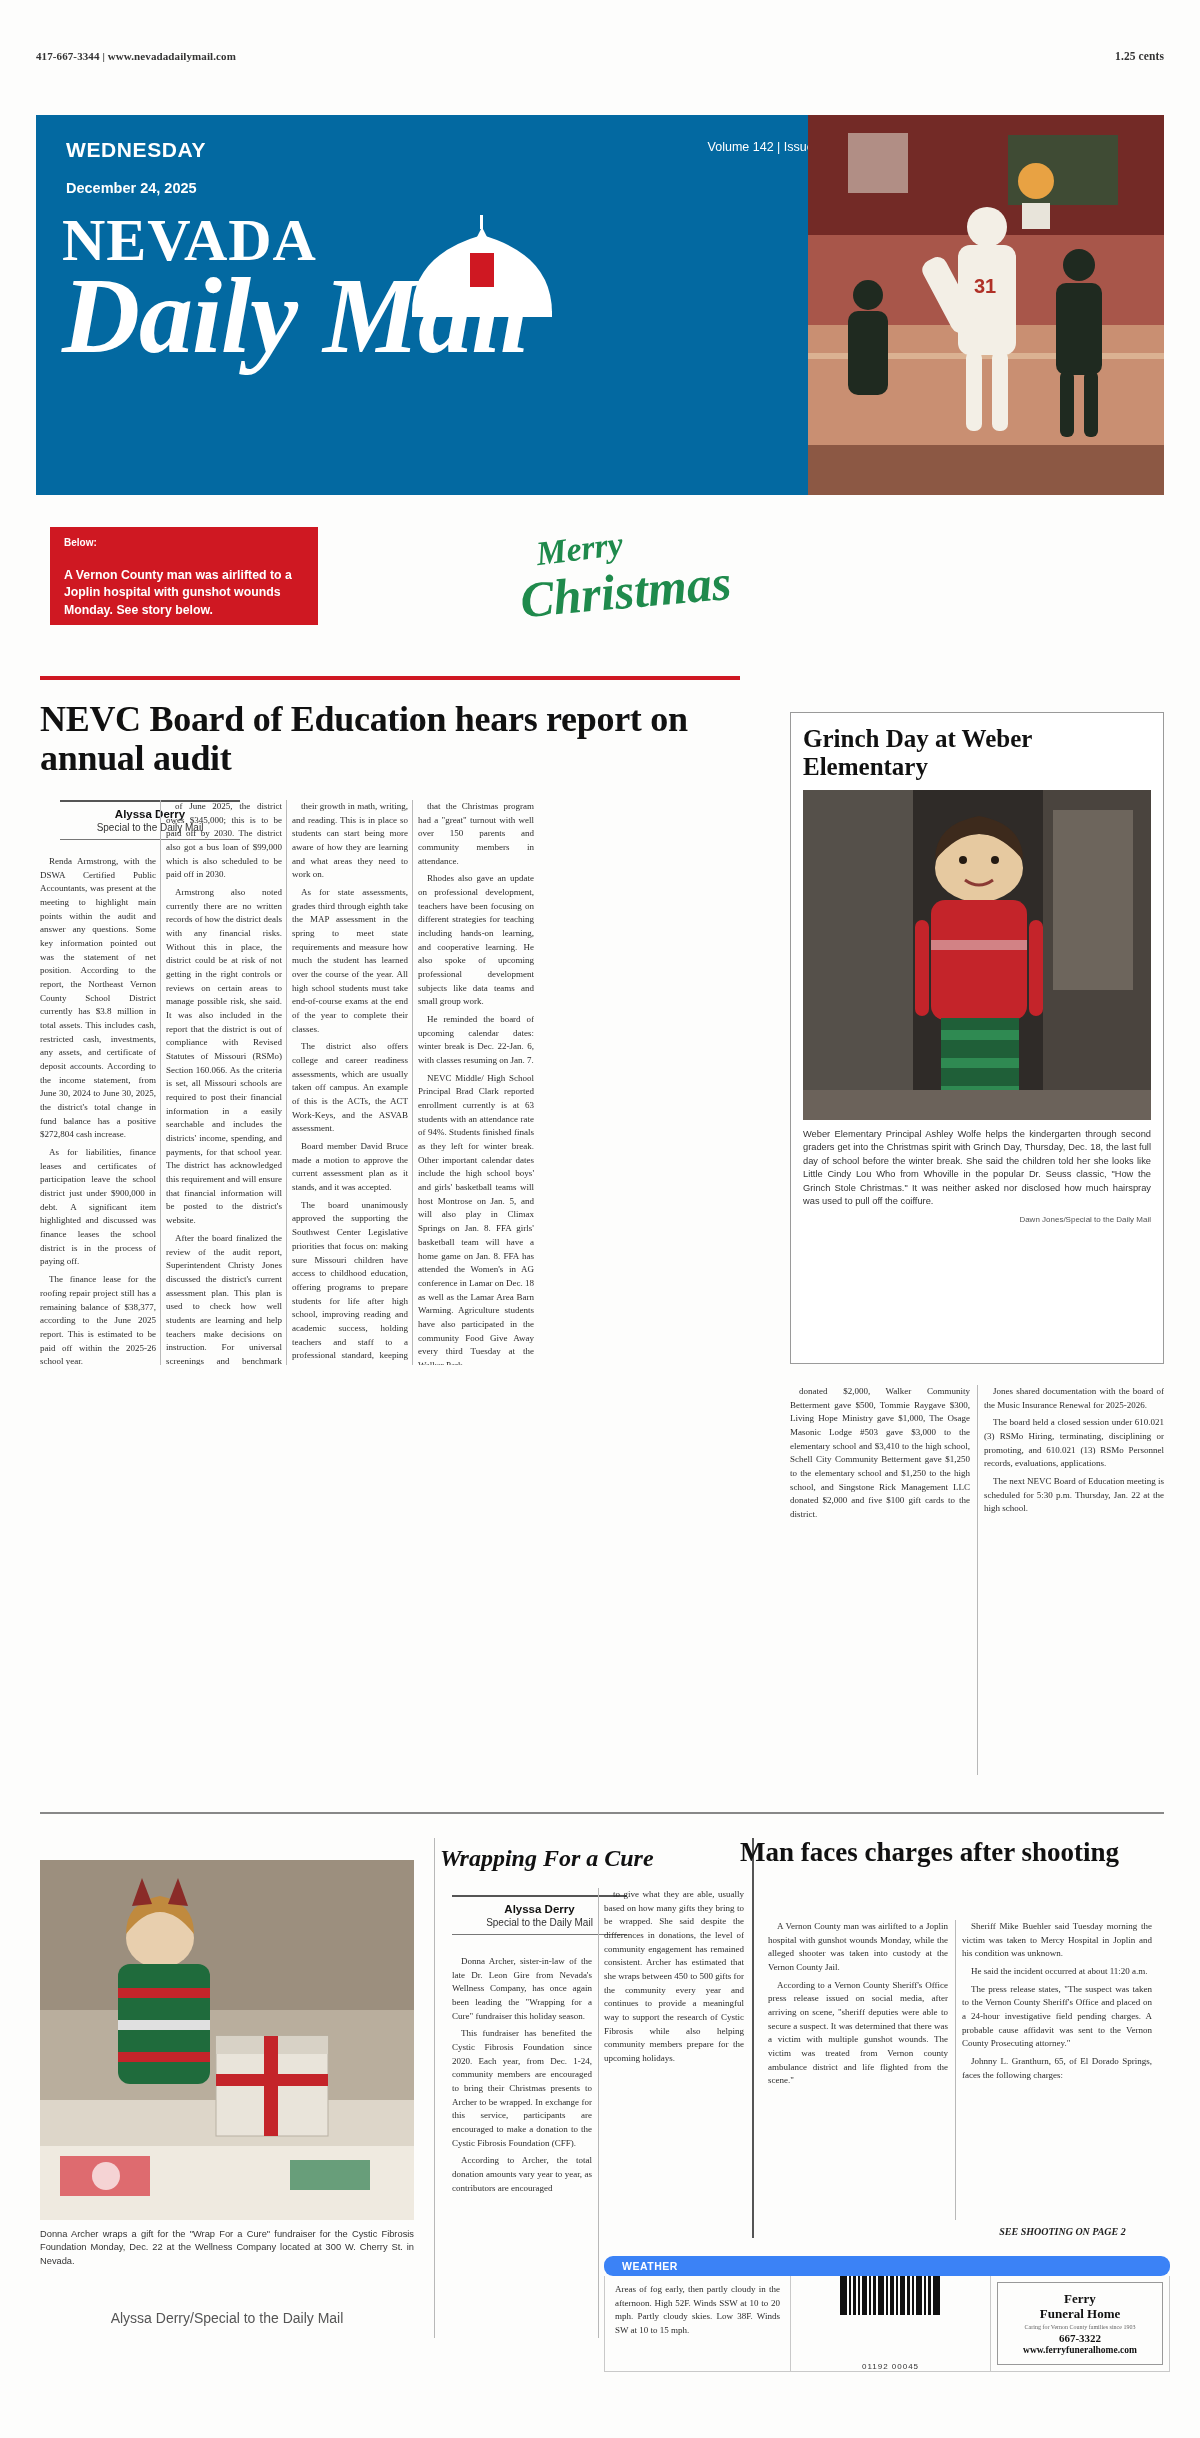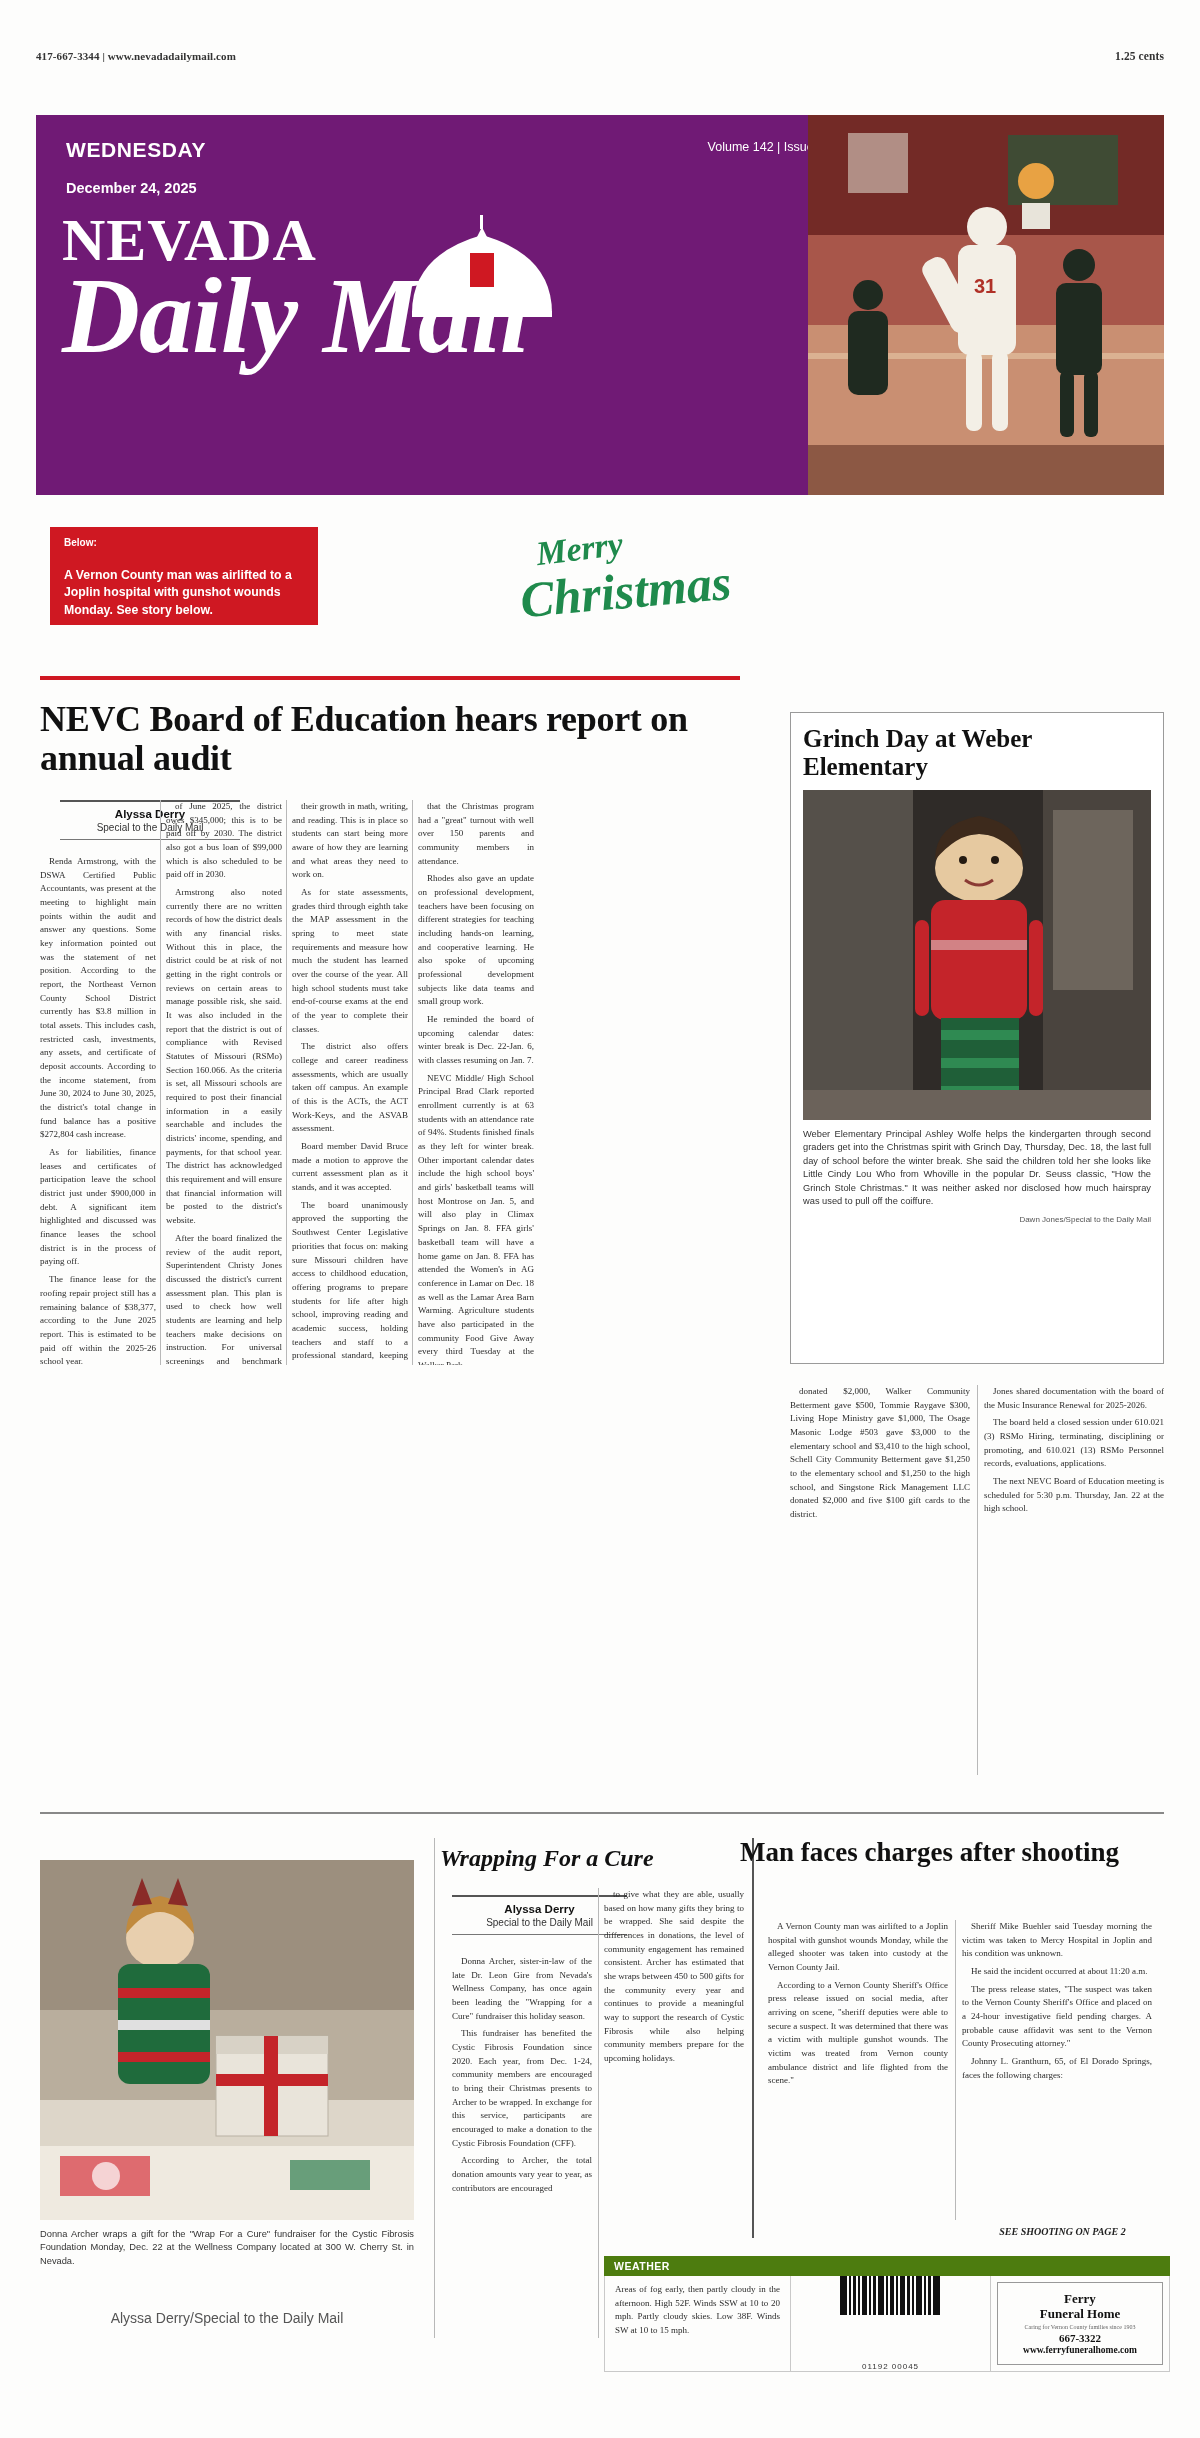--- a/index.html
+++ b/index.html
@@ -25,21 +25,21 @@
     font-family: "Liberation Serif", serif;
     font-size: 11px; font-weight: bold; color: #333;
     letter-spacing: .1px;
   }
   .topbar .price { font-size: 11.5px; }
 
   
   .masthead {
     position: absolute;
     left: 36px; top: 115px; width: 828px; height: 380px;
-    background: #701a75;
+    background: #0369a1;
     overflow: hidden;
   }
   .mast-date {
     position: absolute; left: 30px; top: 24px; color: #fff;
   }
   .mast-day {
     font-family: "Liberation Sans", sans-serif;
     font-size: 21px; font-weight: bold; letter-spacing: .6px;
     line-height: 1.05;
   }
@@ -238,24 +238,24 @@
     font-family: "Liberation Serif", serif;
     font-style: italic; font-weight: bold; font-size: 10px;
     text-align: center; color: #222;
   }
 
   
   .weather-box {
     position: absolute; left: 604px; top: 2256px; width: 566px; height: 118px;
   }
   .weather-bar {
-    background: #4d7c0f; color: #fff;
+    background: #3b82f6; color: #fff;
     font-family: "Liberation Sans", sans-serif;
     font-weight: bold; font-size: 10.5px;
-    padding: 4px 10px; letter-spacing: .5px;
+    padding: 4px 18px; letter-spacing: .5px; border-radius: 9px;
   }
   .weather-body {
     display: flex; border: 1px solid #c9c9c9; border-top: none; height: 96px;
   }
   .weather-text {
     width: 186px; padding: 7px 10px;
     font-family: "Liberation Serif", serif;
     font-size: 9px; line-height: 1.5; text-align: justify; color: #2b2b2b;
     border-right: 1px solid #c9c9c9;
   }

